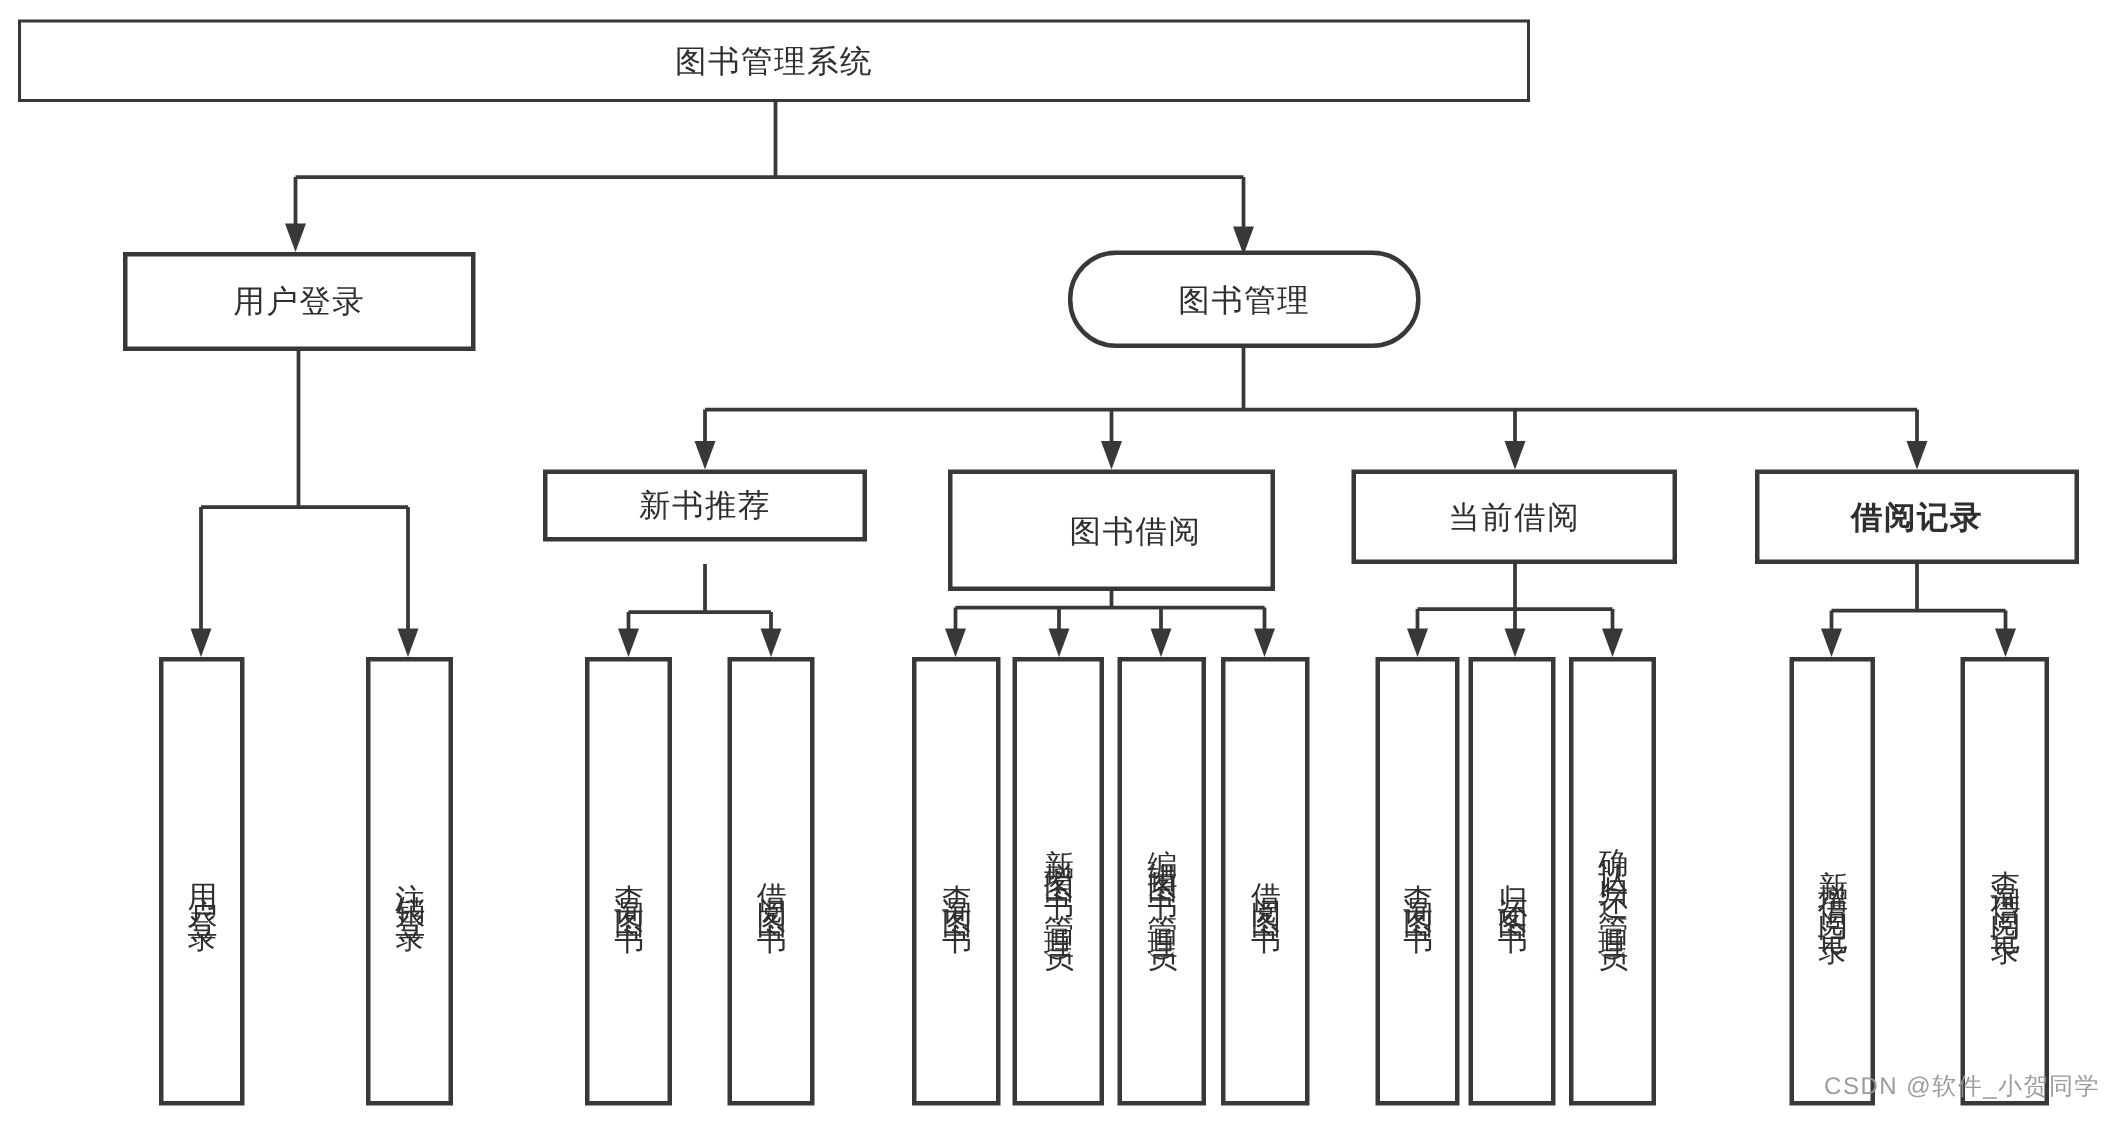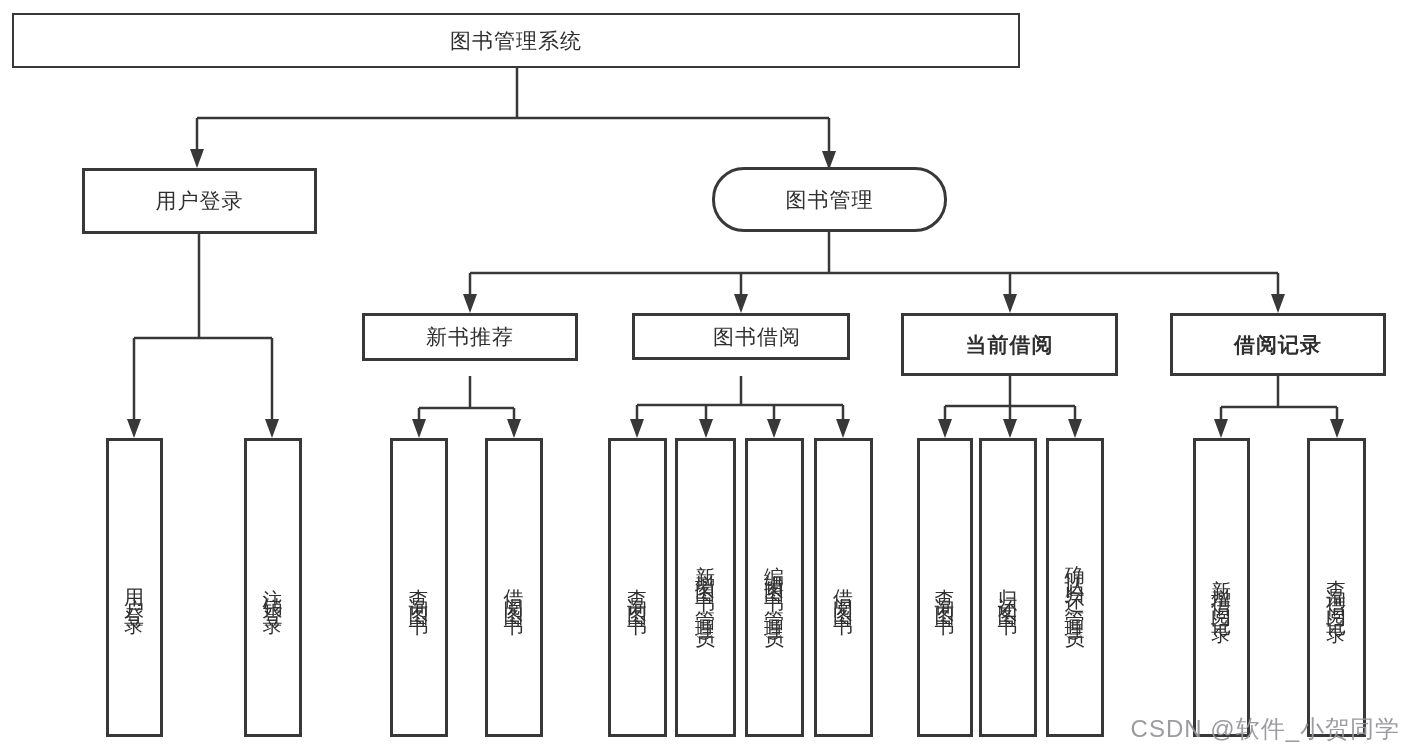--- a/index.html
+++ b/index.html
@@ -60,42 +60,42 @@
     font-size: 20px;
     letter-spacing: 9px;
     line-height: 1;
     padding-top: 6px;
   }
   
   #n-root          { left: 12px;   top: 13px;  width: 1008px; height: 55px; }
   #n-user-login    { left: 82px;   top: 168px; width: 235px;  height: 66px; }
   #n-book-mgmt     { left: 712px;  top: 167px; width: 235px;  height: 65px; border-radius: 32px; }
   #n-new-book-rec  { left: 362px;  top: 313px; width: 216px;  height: 48px; }
-  #n-book-borrow   { left: 632px;  top: 313px; width: 218px;  height: 47px; padding-left: 32px; }
-  #n-current-borrow{ left: 901px;  top: 313px; width: 217px;  height: 63px; font-weight: bold; }
+  #n-book-borrow   { left: 632px;  top: 313px; width: 218px;  height: 81px; padding-left: 32px; }
+  #n-current-borrow{ left: 901px;  top: 313px; width: 217px;  height: 63px; }
   #n-borrow-records{ left: 1170px; top: 313px; width: 216px;  height: 63px; font-weight: bold; }
   
   #l-user-login    { left: 106px;  width: 57px; }
   #l-logout        { left: 244px;  width: 58px; }
   #l-nbr-query     { left: 390px;  width: 58px; }
   #l-nbr-borrow    { left: 485px;  width: 58px; }
   #l-bb-query      { left: 608px;  width: 59px; }
   #l-bb-add        { left: 675px;  width: 61px; }
   #l-bb-edit       { left: 745px;  width: 59px; }
   #l-bb-borrow     { left: 814px;  width: 59px; }
   #l-cb-query      { left: 917px;  width: 56px; }
   #l-cb-return     { left: 979px;  width: 58px; }
   #l-cb-confirm    { left: 1046px; width: 58px; }
   #l-br-add        { left: 1193px; width: 57px; }
   #l-br-query      { left: 1307px; width: 59px; }
   .watermark {
     position: absolute;
     right: 5px;
-    bottom: 2px;
-    font-size: 24px;
+    bottom: 12px;
+    font-size: 16px;
     color: rgba(150, 150, 155, 0.95);
     letter-spacing: 1px;
     z-index: 3;
     white-space: nowrap;
   }
 </style>
 </head>
 <body>
 
 <div class="stage">

